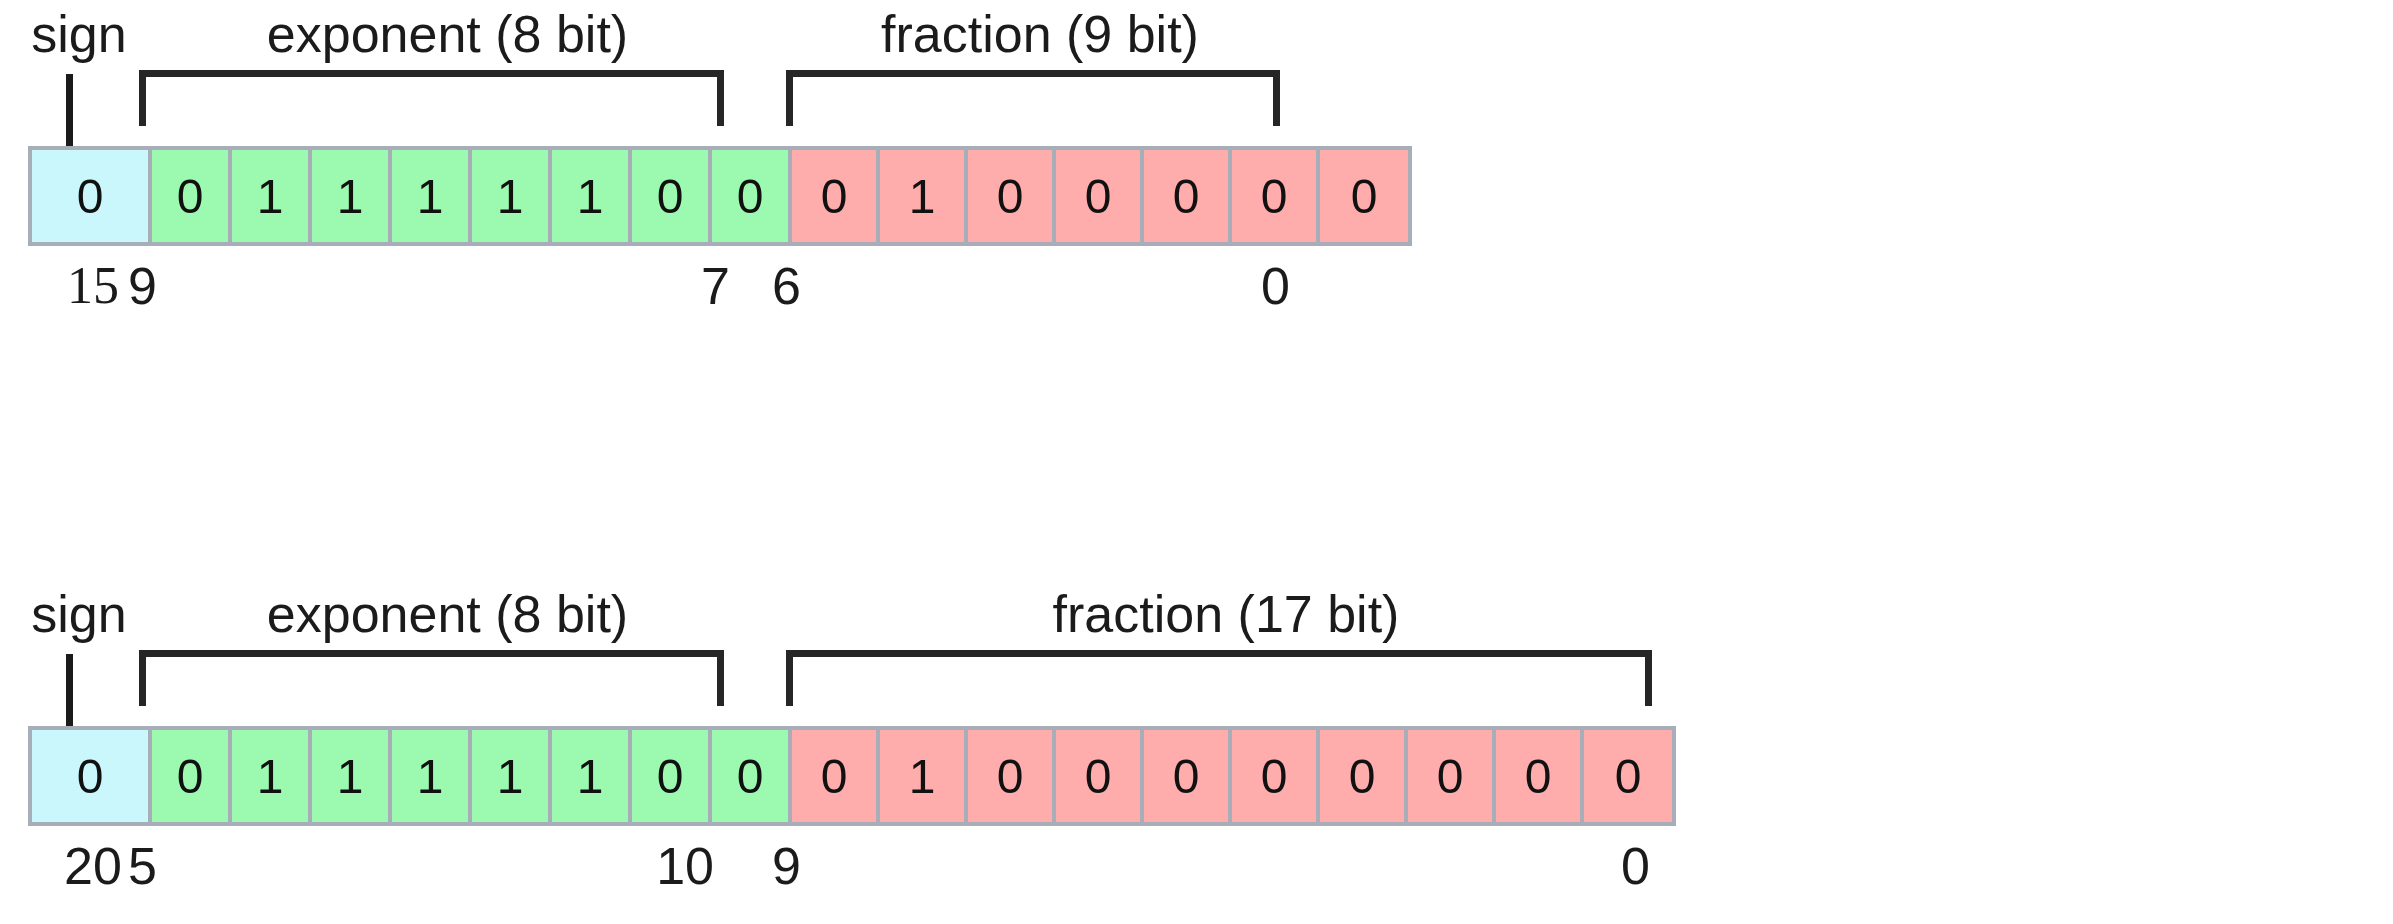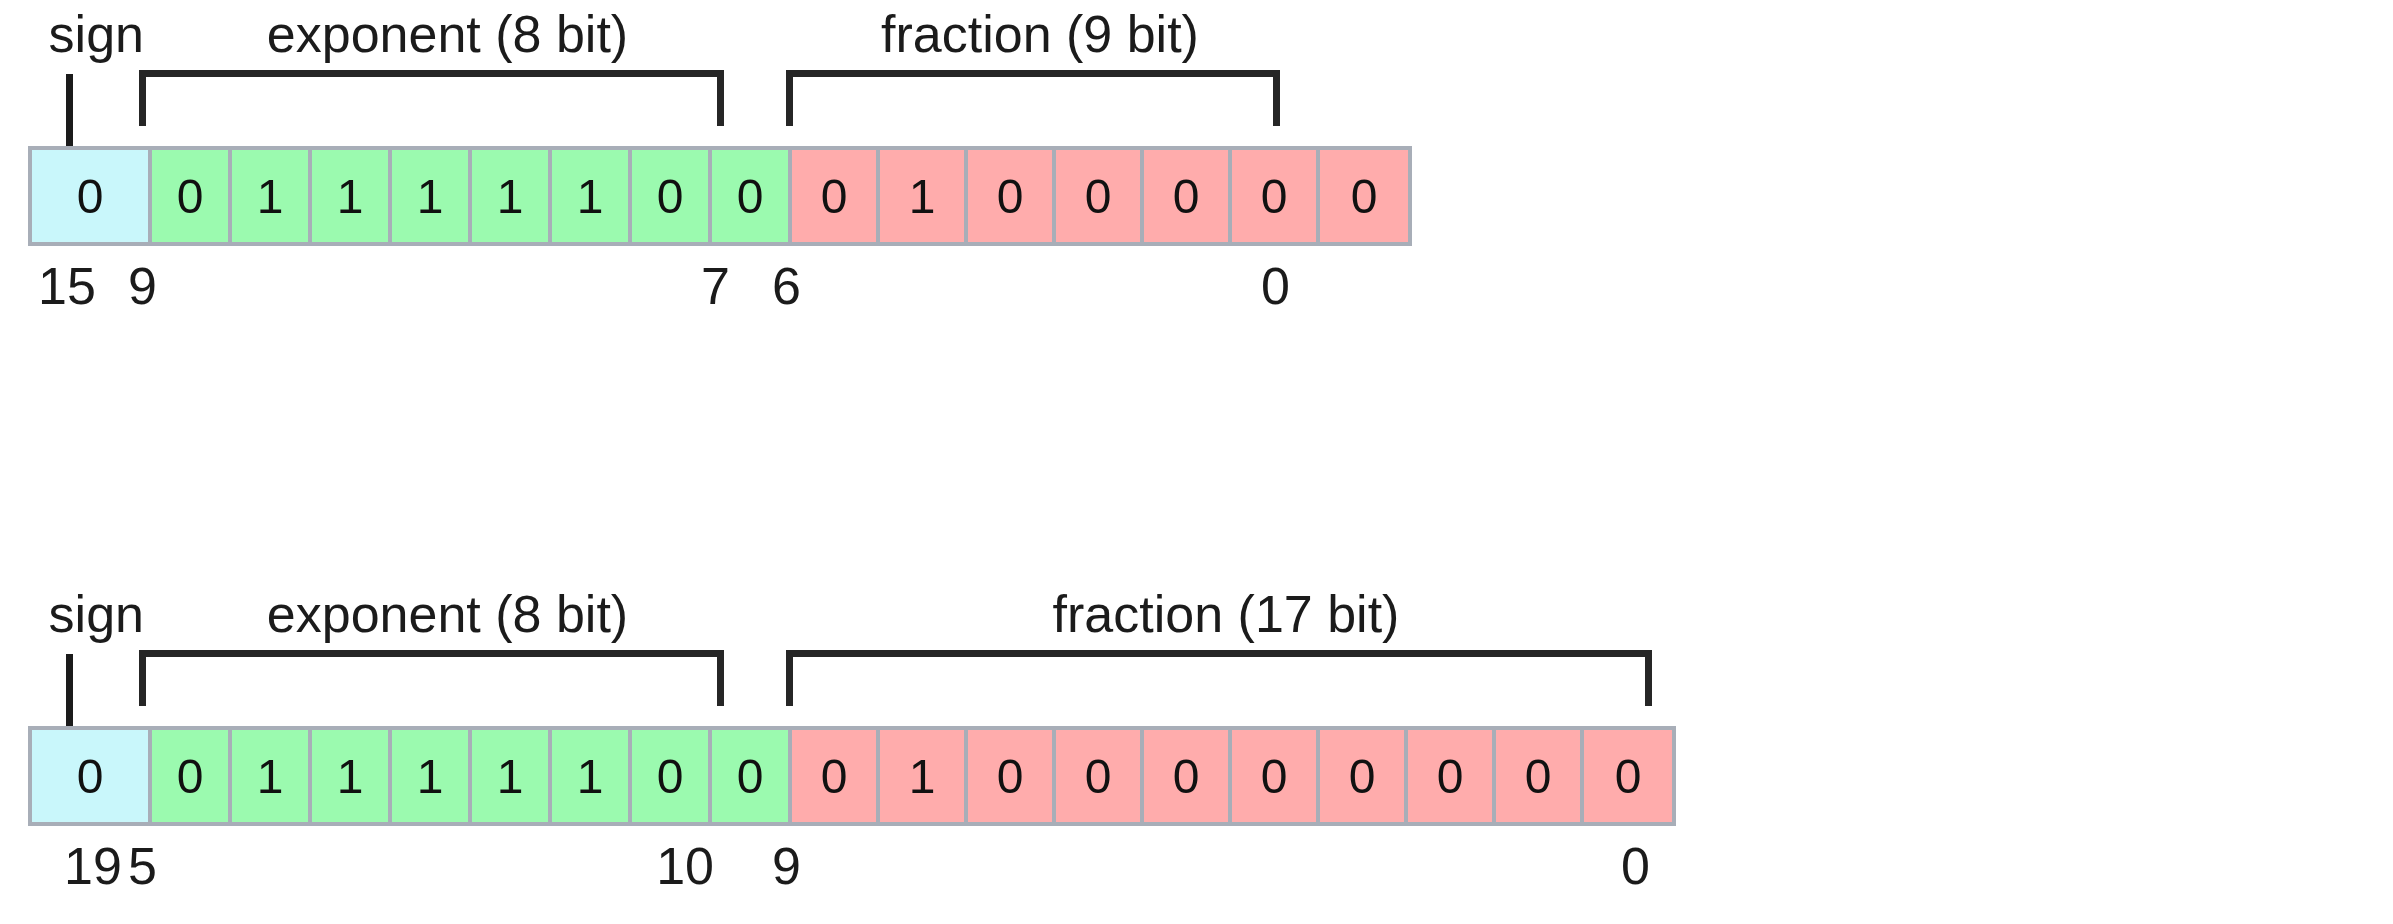--- a/index.html
+++ b/index.html
@@ -18,21 +18,21 @@
 
   
   .caption{
     position:absolute;
     font-size:52px;
     line-height:56px;
     color:#1b1b1b;
     white-space:nowrap;
     text-align:center;
   }
-  .caption.left{text-align:right;}
+  .caption.left{text-align:center;}
 
   
   .bracket{
     position:absolute;
     border-top:7px solid #262626;
     border-left:7px solid #262626;
     border-right:7px solid #262626;
     box-sizing:border-box;
     height:56px;
   }
@@ -107,21 +107,21 @@
           <div class="cell frac" style="width: 88px;">0</div>
           <div class="cell frac" style="width: 88px;">1</div>
           <div class="cell frac" style="width: 88px;">0</div>
           <div class="cell frac" style="width: 88px;">0</div>
           <div class="cell frac" style="width: 88px;">0</div>
           <div class="cell frac" style="width: 88px;">0</div>
           <div class="cell frac" style="width: 88px;">0</div>
         </div>
     </div>
 
-    <div class="idx" style="left:38px;top:258px;width:110px;">15</div>
+    <div class="idx" style="left:38px;top:258px;width:110px;text-align:center;font-family:Liberation Serif, serif;">15</div>
     <div class="idx" style="left:128px;top:258px;width:90px;text-align:left;">9</div>
     <div class="idx r" style="left:600px;top:258px;width:130px;">7</div>
     <div class="idx" style="left:772px;top:258px;width:90px;text-align:left;">6</div>
     <div class="idx r" style="left:1160px;top:258px;width:130px;">0</div>
   </div>
 
   <div class="row-block" id="row1" style="top:580px;height:344px;">
 
     <div class="caption left" style="left:14px;top:6px;width:130px;">sign</div>
     <div class="caption" style="left:150px;top:6px;width:595px;">exponent (8 bit)</div>
@@ -149,20 +149,20 @@
           <div class="cell frac" style="width: 88px;">0</div>
           <div class="cell frac" style="width: 88px;">0</div>
           <div class="cell frac" style="width: 88px;">0</div>
           <div class="cell frac" style="width: 88px;">0</div>
           <div class="cell frac" style="width: 88px;">0</div>
           <div class="cell frac" style="width: 88px;">0</div>
           <div class="cell frac" style="width: 88px;">0</div>
         </div>
     </div>
 
-    <div class="idx" style="left:38px;top:258px;width:110px;text-align:center;">19</div>
+    <div class="idx" style="left:38px;top:258px;width:110px;text-align:center;">20</div>
     <div class="idx" style="left:128px;top:258px;width:90px;text-align:left;">5</div>
     <div class="idx r" style="left:554px;top:258px;width:160px;">10</div>
     <div class="idx" style="left:772px;top:258px;width:90px;text-align:left;">9</div>
     <div class="idx r" style="left:1520px;top:258px;width:130px;">0</div>
   </div>
 
 </div>
 
 </body></html>

